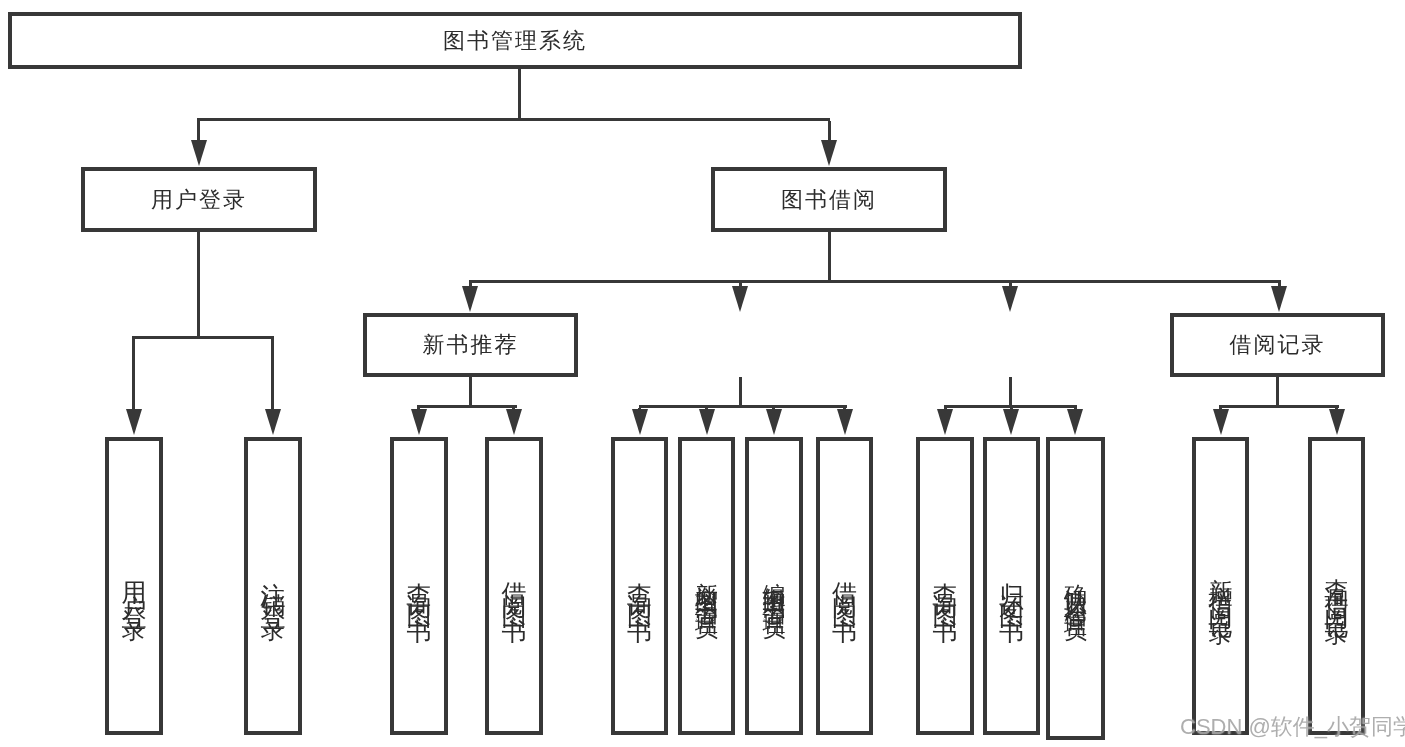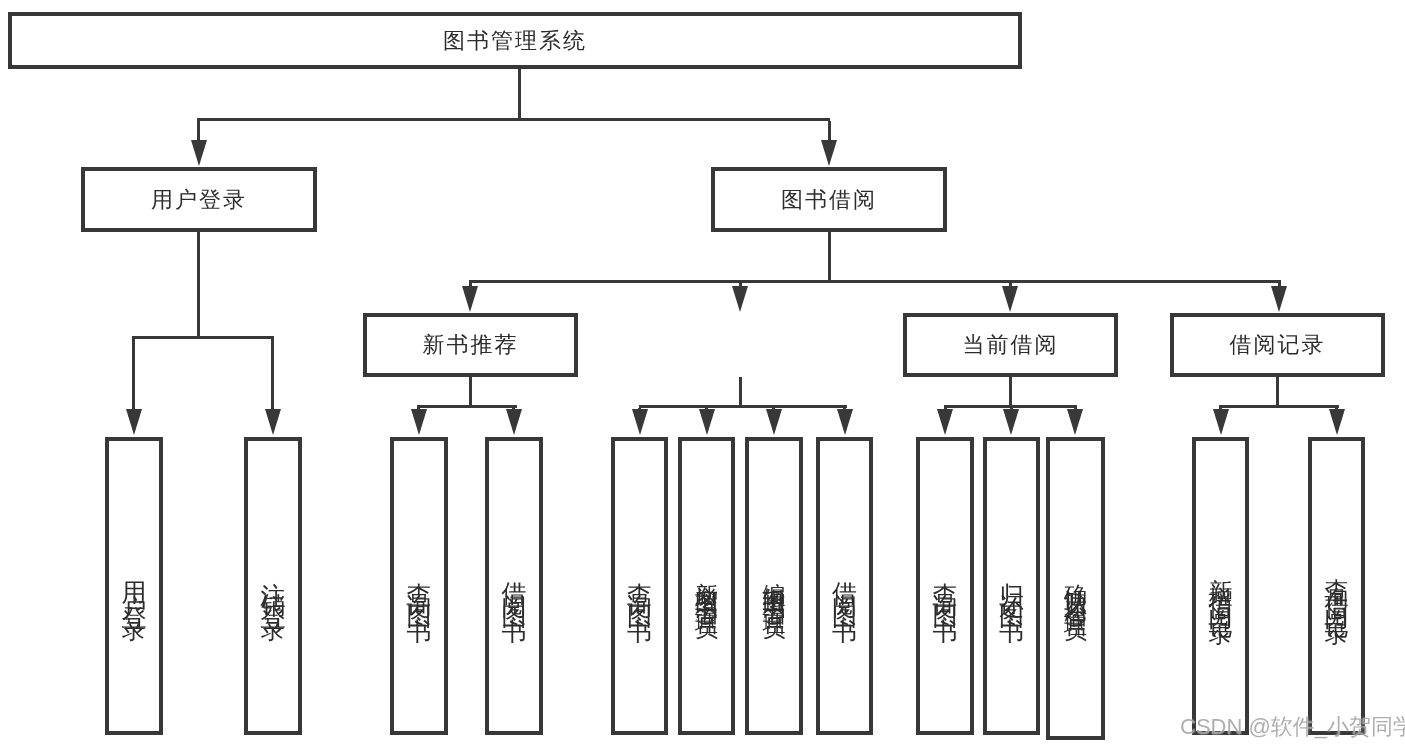--- a/index.html
+++ b/index.html
@@ -77,23 +77,20 @@
 
   <div class="box" style="left:81px; top:167px; width:236px; height:65px;">
     <span>用户登录</span>
   </div>
   <div class="box" style="left:711px; top:167px; width:236px; height:65px;">
     <span>图书借阅</span>
   </div>
 
   <div class="box" style="left:363px; top:313px; width:215px; height:64px;">
     <span>新书推荐</span>
-  </div>
-  <div class="box" style="left:903px; top:313px; width:215px; height:64px;">
-    <span>当前借阅</span>
   </div>
   <div class="box" style="left:1170px; top:313px; width:215px; height:64px;">
     <span>借阅记录</span>
   </div>
 
   <div class="box leaf" style="left:105px; top:437px; width:58px; height:298px;">
     <span>用户登录</span>
   </div>
   <div class="box leaf" style="left:244px; top:437px; width:58px; height:298px;">
     <span>注销登录</span>

